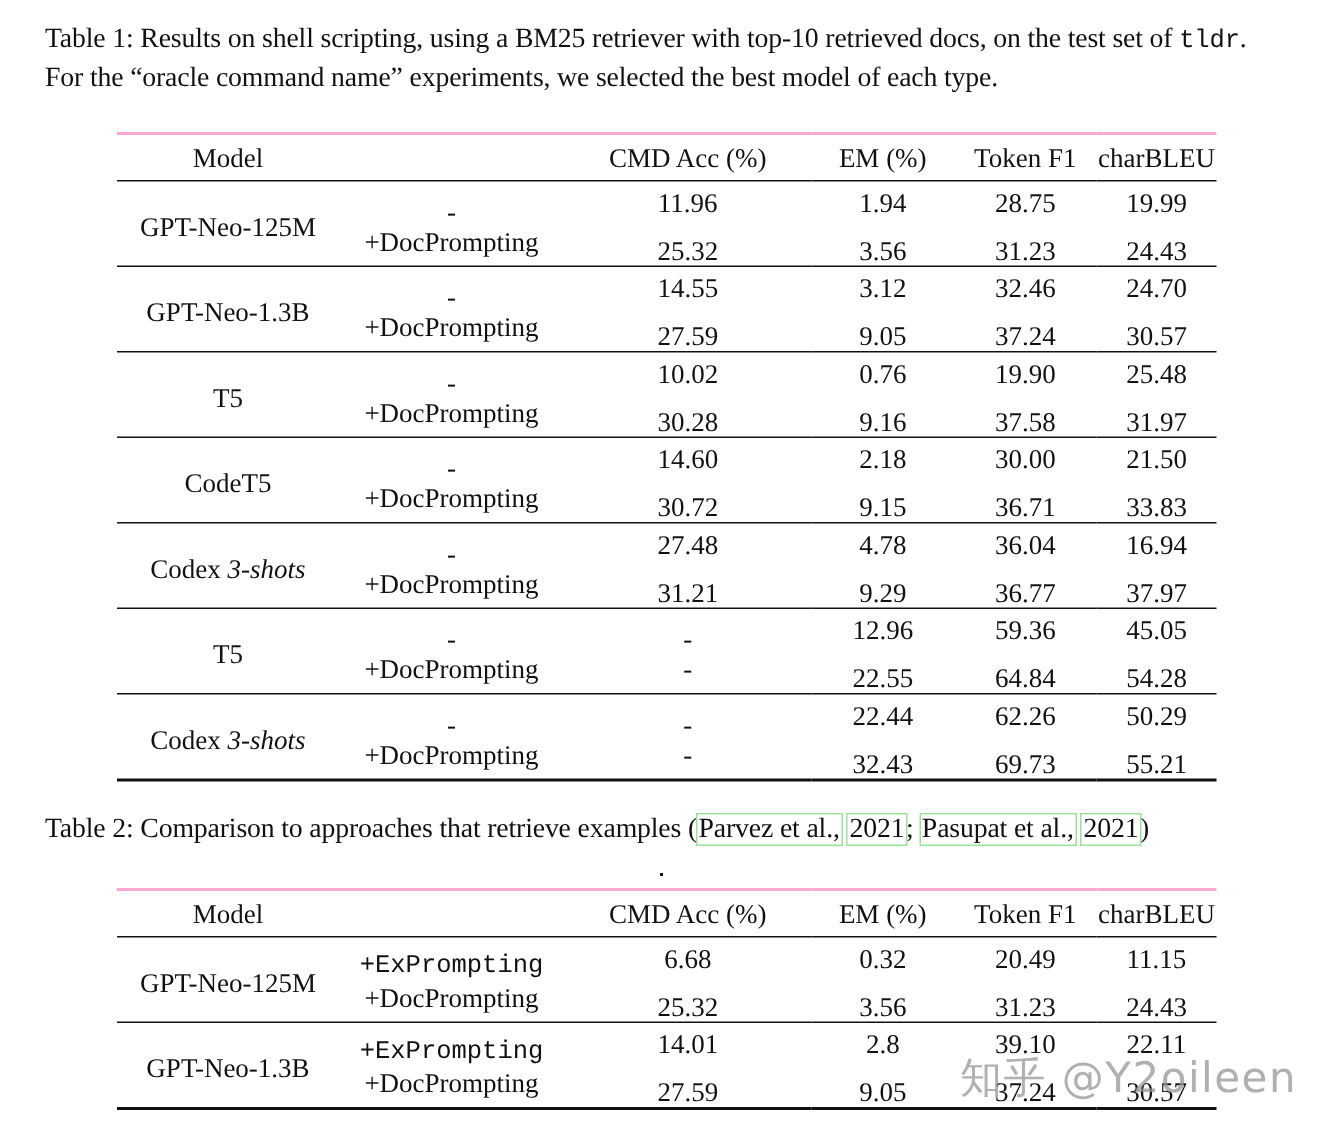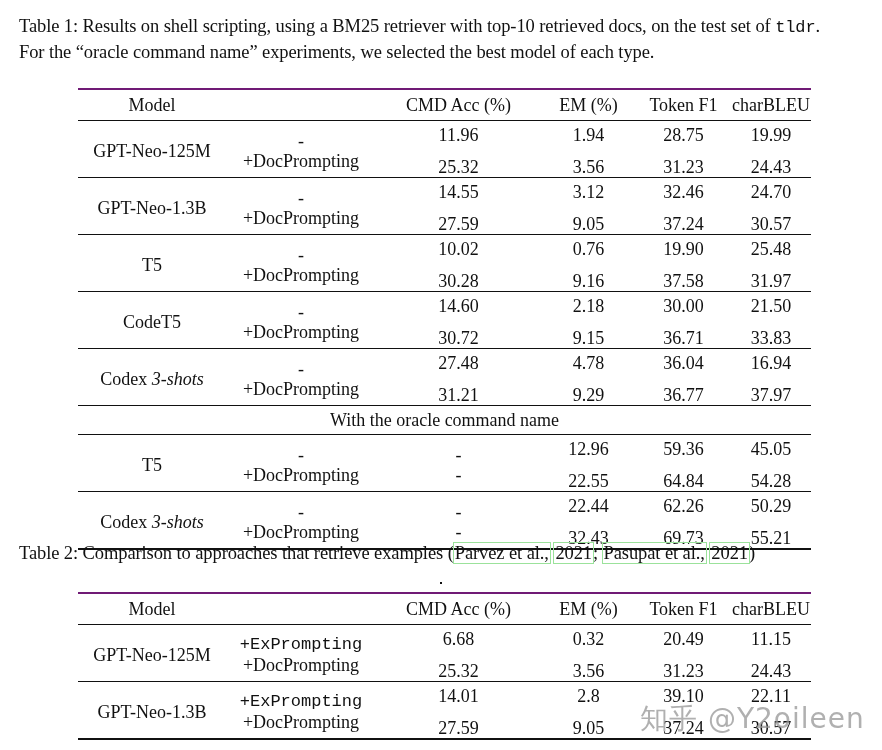--- a/index.html
+++ b/index.html
@@ -2,33 +2,33 @@
 <html><head>
 <meta charset="utf-8">
 <style>
   html, body { margin: 0; padding: 0; background: #ffffff; }
   body {
     width: 882px; height: 750px; overflow: hidden; position: relative;
     font-family: "Liberation Serif", "DejaVu Serif", serif;
     color: #111; font-size: 18px;
   }
   .caption {
-    position: absolute; left: 19px; width: 830px;
+    position: absolute; left: 30px; width: 830px;
     font-size: 18.5px; line-height: 24px; letter-spacing: -0.1px;
   }
   .mono { font-family: "Liberation Mono", "DejaVu Sans Mono", monospace; font-size: 17px; }
   .cite {
     outline: 1px solid #9be29b; outline-offset: 0px; padding: 0 1px;
   }
   table.res {
     position: absolute; left: 78px; width: 733px;
     border-collapse: collapse; font-size: 18px;
   }
   table.res td, table.res th { padding: 0; font-weight: normal; }
-  .toprule { border-top: 2px solid #701a75; }
+  .toprule { border-top: 2px solid #f9a8d4; }
   .midrule td { border-top: 1px solid #111; }
   .bottomrule td { border-bottom: 2px solid #111; }
   .hdr td { height: 30px; text-align: center; vertical-align: middle; }
   .grp td { vertical-align: middle; }
   .model { text-align: center; width: 148px; }
   .variant { text-align: center; width: 150px; line-height: 20px; }
   .num { text-align: center; line-height: 20px; }
   .c1 { width: 165px; } .c2 { width: 95px; } .c3 { width: 95px; } .c4 { width: 80px; }
   .b { font-weight: normal; margin-top: 12px; }
   .it { font-style: italic; }
@@ -167,23 +167,20 @@
         </td>
         <td class="num cell c3">
           <div>36.04</div>
           <div class="b">36.77</div>
         </td>
         <td class="num cell c4">
           <div>16.94</div>
           <div class="b">37.97</div>
         </td>
       </tr>
-      <tr class="section midrule">
-        <td colspan="6">With the oracle command name</td>
-      </tr>
       <tr class="grp midrule">
         <td class="model cell"><span>T5</span></td>
         <td class="variant cell">
           <div>-</div>
           <div>+DocPrompting</div>
         </td>
         <td class="num cell c1">
           <div>-</div>
           <div>-</div>
         </td>

